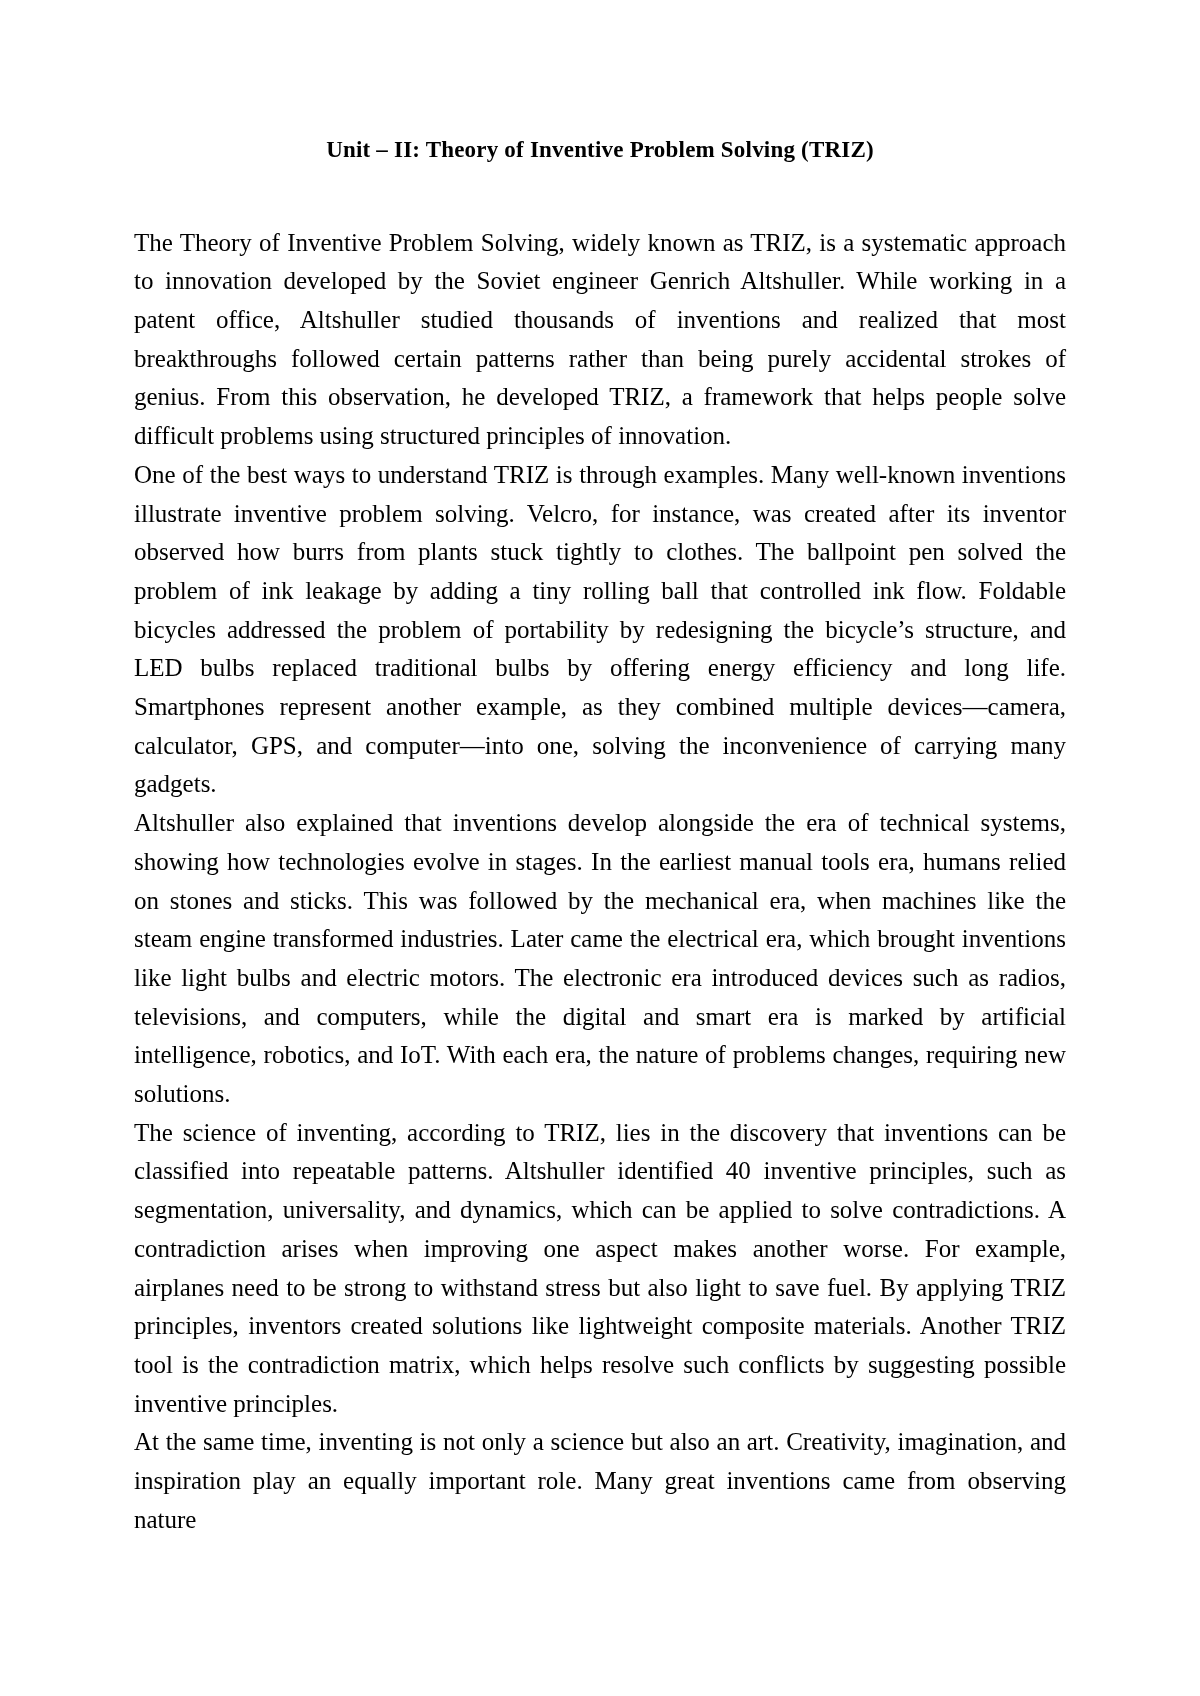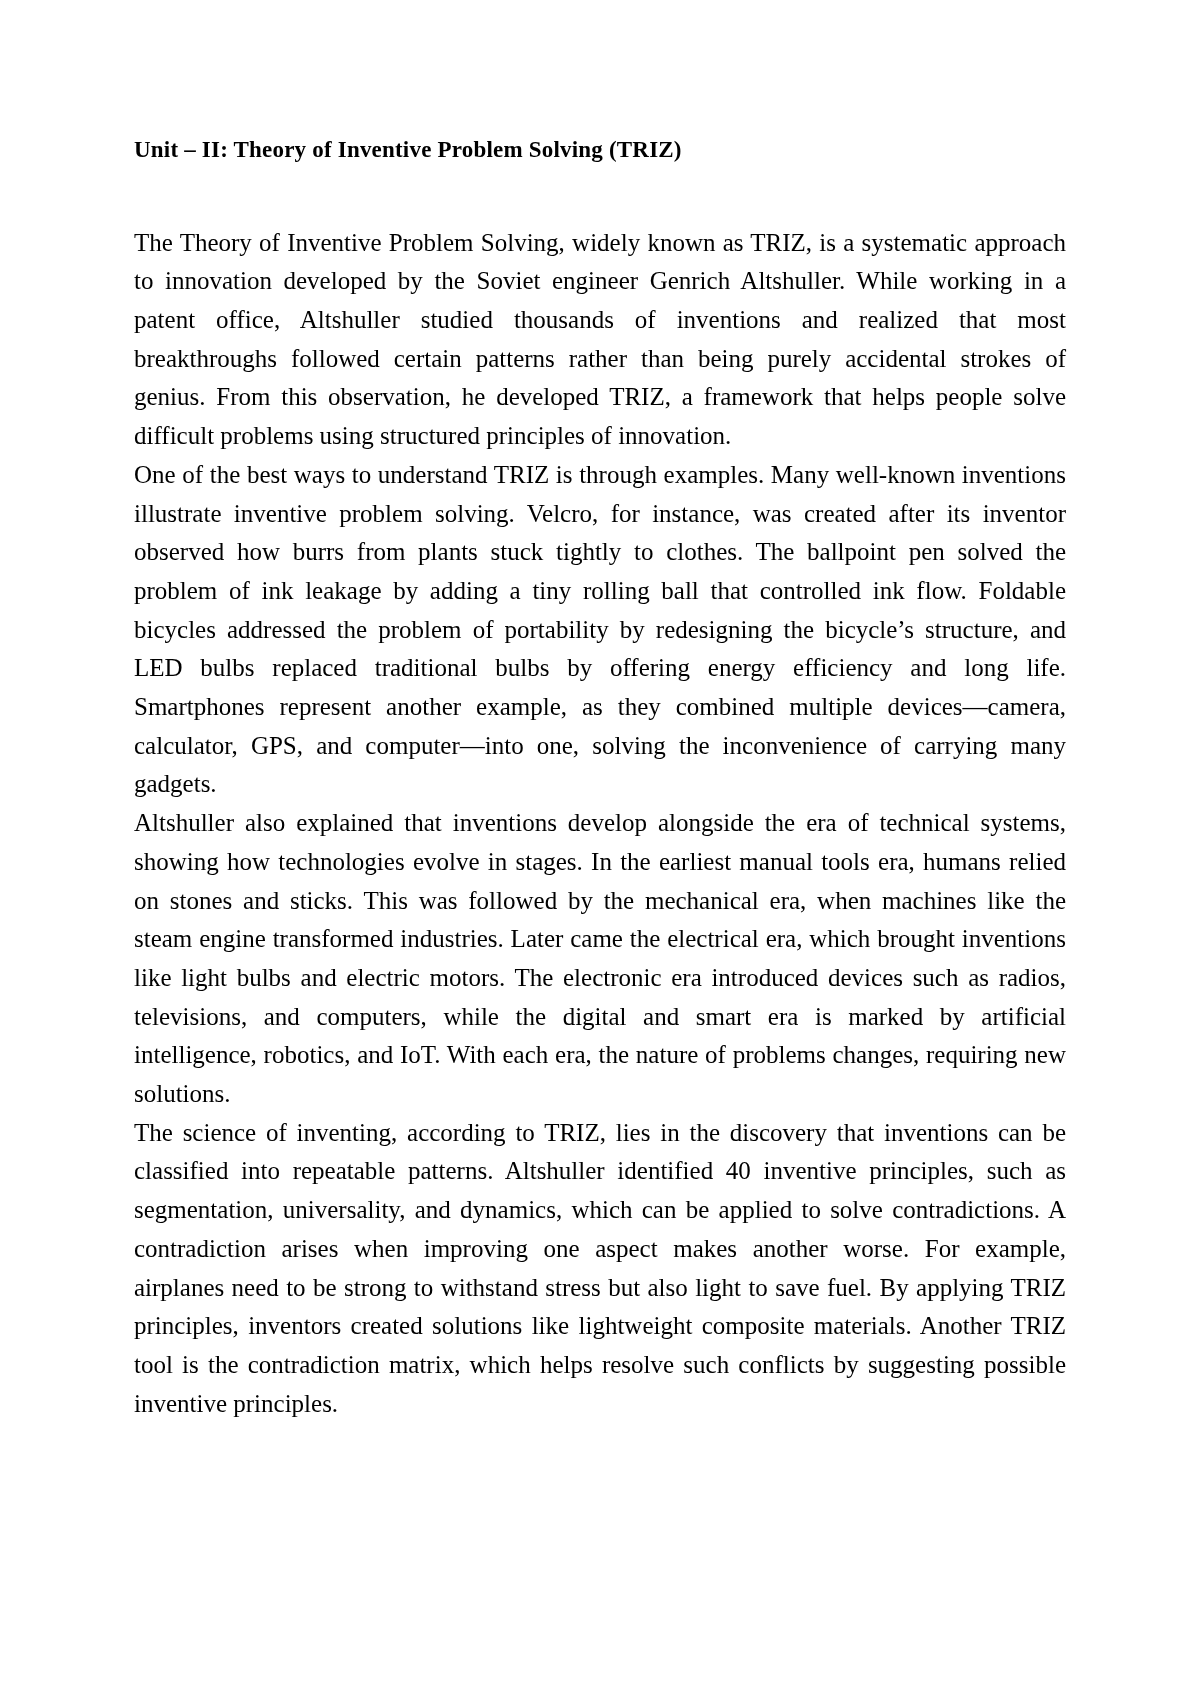--- a/index.html
+++ b/index.html
@@ -13,21 +13,21 @@
       color: #000000;
       overflow: hidden;
     }
     .page {
       width: 1200px;
       height: 1696px;
       background: #ffffff;
       padding: 136px 134px 0 134px;
     }
     .doc-title {
-      text-align: left;
+      text-align: center;
       font-weight: bold;
       font-size: 23px;
       line-height: 1.2;
       margin-bottom: 60px;
       letter-spacing: 0.2px;
     }
     .doc-body p {
       font-size: 25px;
       line-height: 38.7px;
       text-align: justify;
@@ -39,14 +39,15 @@
 <body>
 
 <div class="page">
   <h1 class="doc-title">Unit – II: Theory of Inventive Problem Solving (TRIZ)</h1>
 
   <div class="doc-body">
     <p>The Theory of Inventive Problem Solving, widely known as TRIZ, is a systematic approach to innovation developed by the Soviet engineer Genrich Altshuller. While working in a patent office, Altshuller studied thousands of inventions and realized that most breakthroughs followed certain patterns rather than being purely accidental strokes of genius. From this observation, he developed TRIZ, a framework that helps people solve difficult problems using structured principles of innovation.</p>
     <p>One of the best ways to understand TRIZ is through examples. Many well-known inventions illustrate inventive problem solving. Velcro, for instance, was created after its inventor observed how burrs from plants stuck tightly to clothes. The ballpoint pen solved the problem of ink leakage by adding a tiny rolling ball that controlled ink flow. Foldable bicycles addressed the problem of portability by redesigning the bicycle’s structure, and LED bulbs replaced traditional bulbs by offering energy efficiency and long life. Smartphones represent another example, as they combined multiple devices—camera, calculator, GPS, and computer—into one, solving the inconvenience of carrying many gadgets.</p>
     <p>Altshuller also explained that inventions develop alongside the era of technical systems, showing how technologies evolve in stages. In the earliest manual tools era, humans relied on stones and sticks. This was followed by the mechanical era, when machines like the steam engine transformed industries. Later came the electrical era, which brought inventions like light bulbs and electric motors. The electronic era introduced devices such as radios, televisions, and computers, while the digital and smart era is marked by artificial intelligence, robotics, and IoT. With each era, the nature of problems changes, requiring new solutions.</p>
     <p>The science of inventing, according to TRIZ, lies in the discovery that inventions can be classified into repeatable patterns. Altshuller identified 40 inventive principles, such as segmentation, universality, and dynamics, which can be applied to solve contradictions. A contradiction arises when improving one aspect makes another worse. For example, airplanes need to be strong to withstand stress but also light to save fuel. By applying TRIZ principles, inventors created solutions like lightweight composite materials. Another TRIZ tool is the contradiction matrix, which helps resolve such conflicts by suggesting possible inventive principles.</p>
+    <p>At the same time, inventing is not only a science but also an art. Creativity, imagination, and inspiration play an equally important role. Many great inventions came from observing nature</p>
   </div>
 </div>
 
 </body></html>

